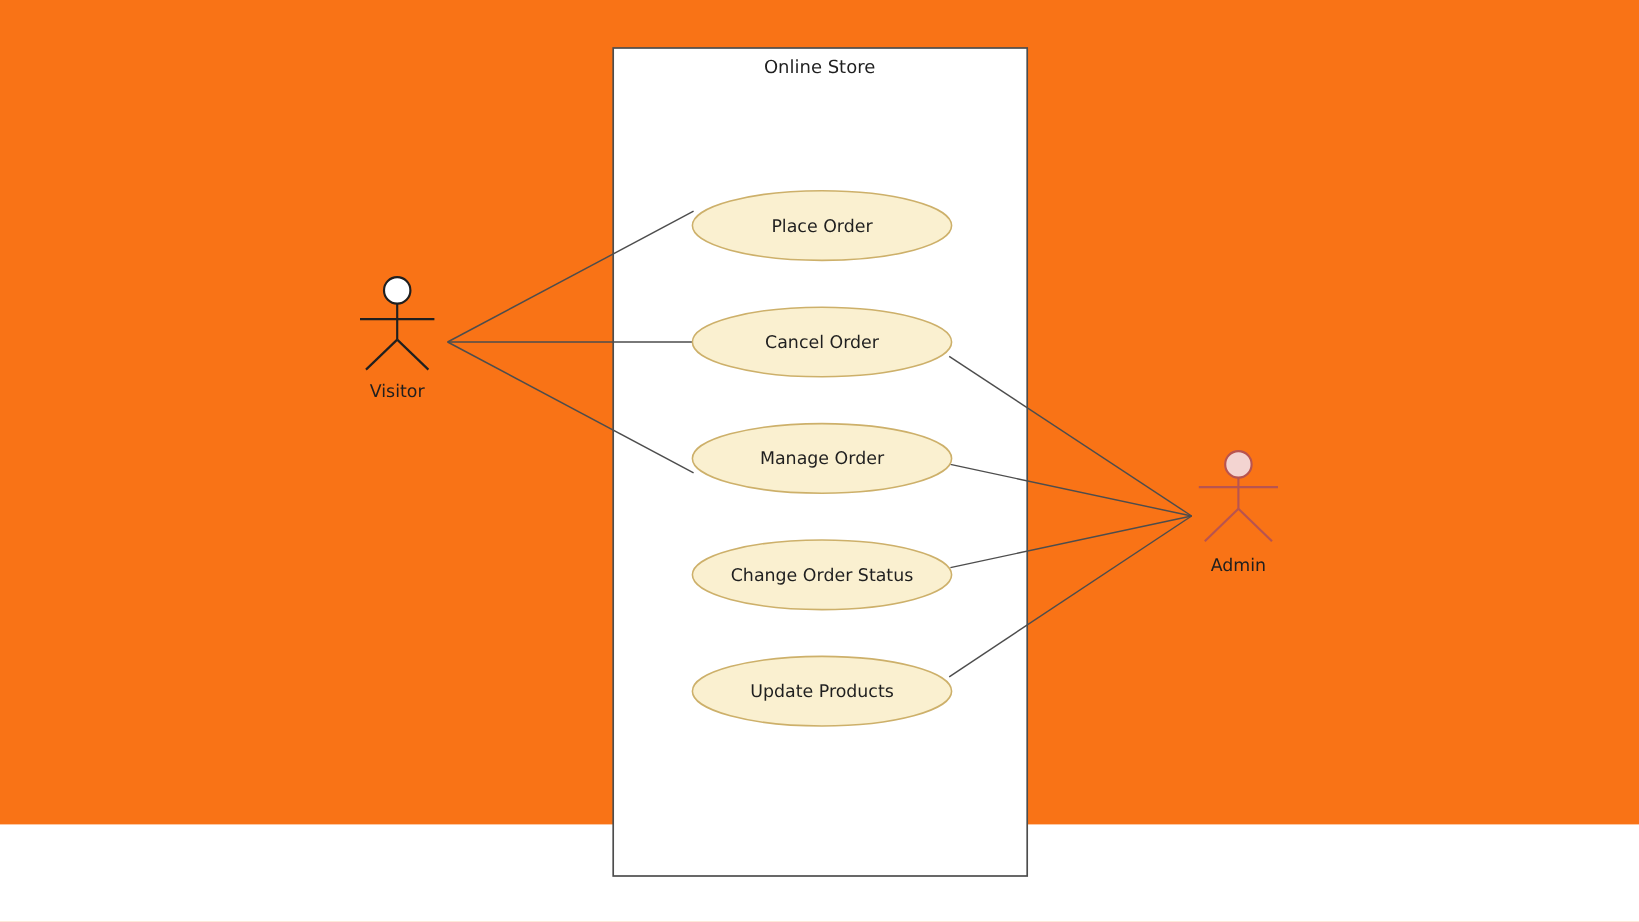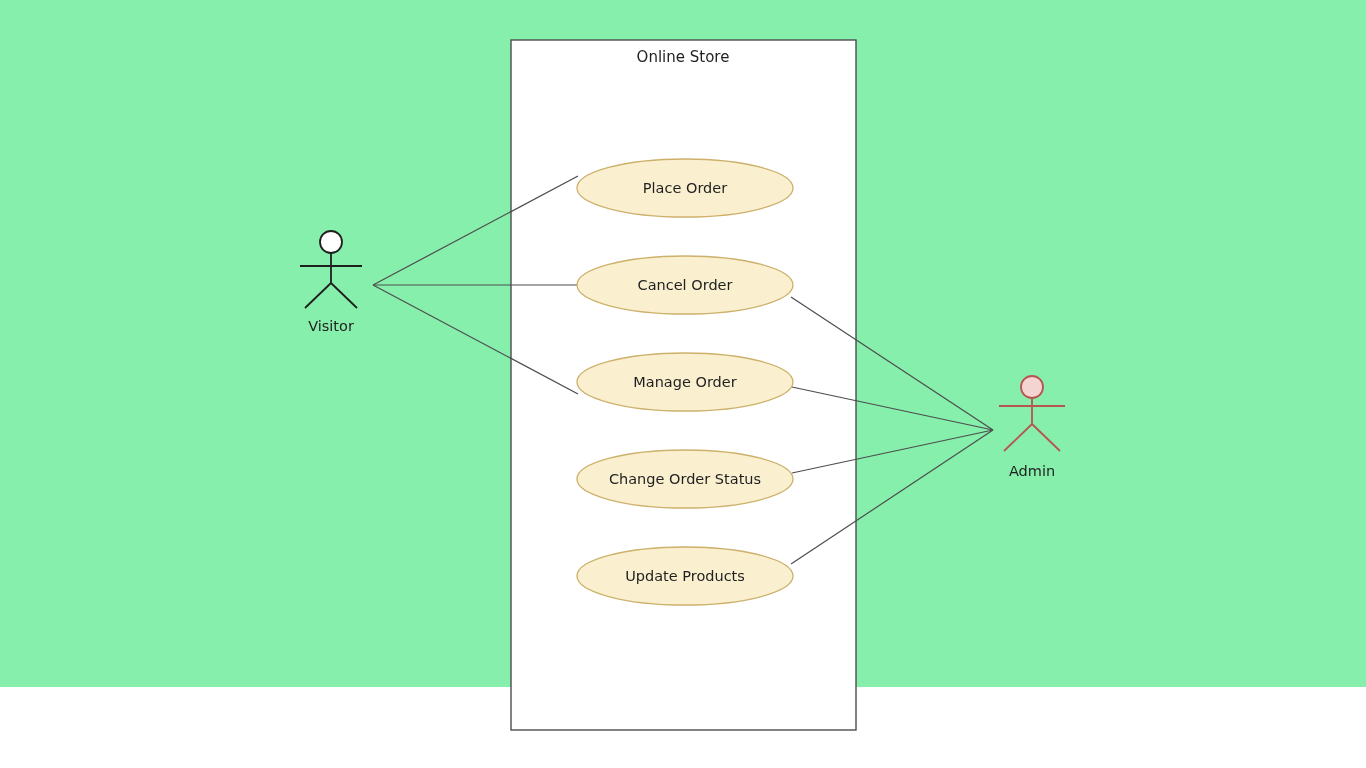--- a/index.html
+++ b/index.html
@@ -11,21 +11,21 @@
   body {
     width: 1366px;
     height: 768px;
     overflow: hidden;
     font-family: "DejaVu Sans", "Liberation Sans", sans-serif;
   }
   #canvas {
     position: relative;
     width: 1366px;
     height: 687px;
-    background: #86efac;
+    background: #f97316;
   }
   #diagram-svg {
     position: absolute;
     left: 0;
     top: 0;
     width: 1366px;
     height: 768px;
   }
   .system-title {
     font-size: 15px;

